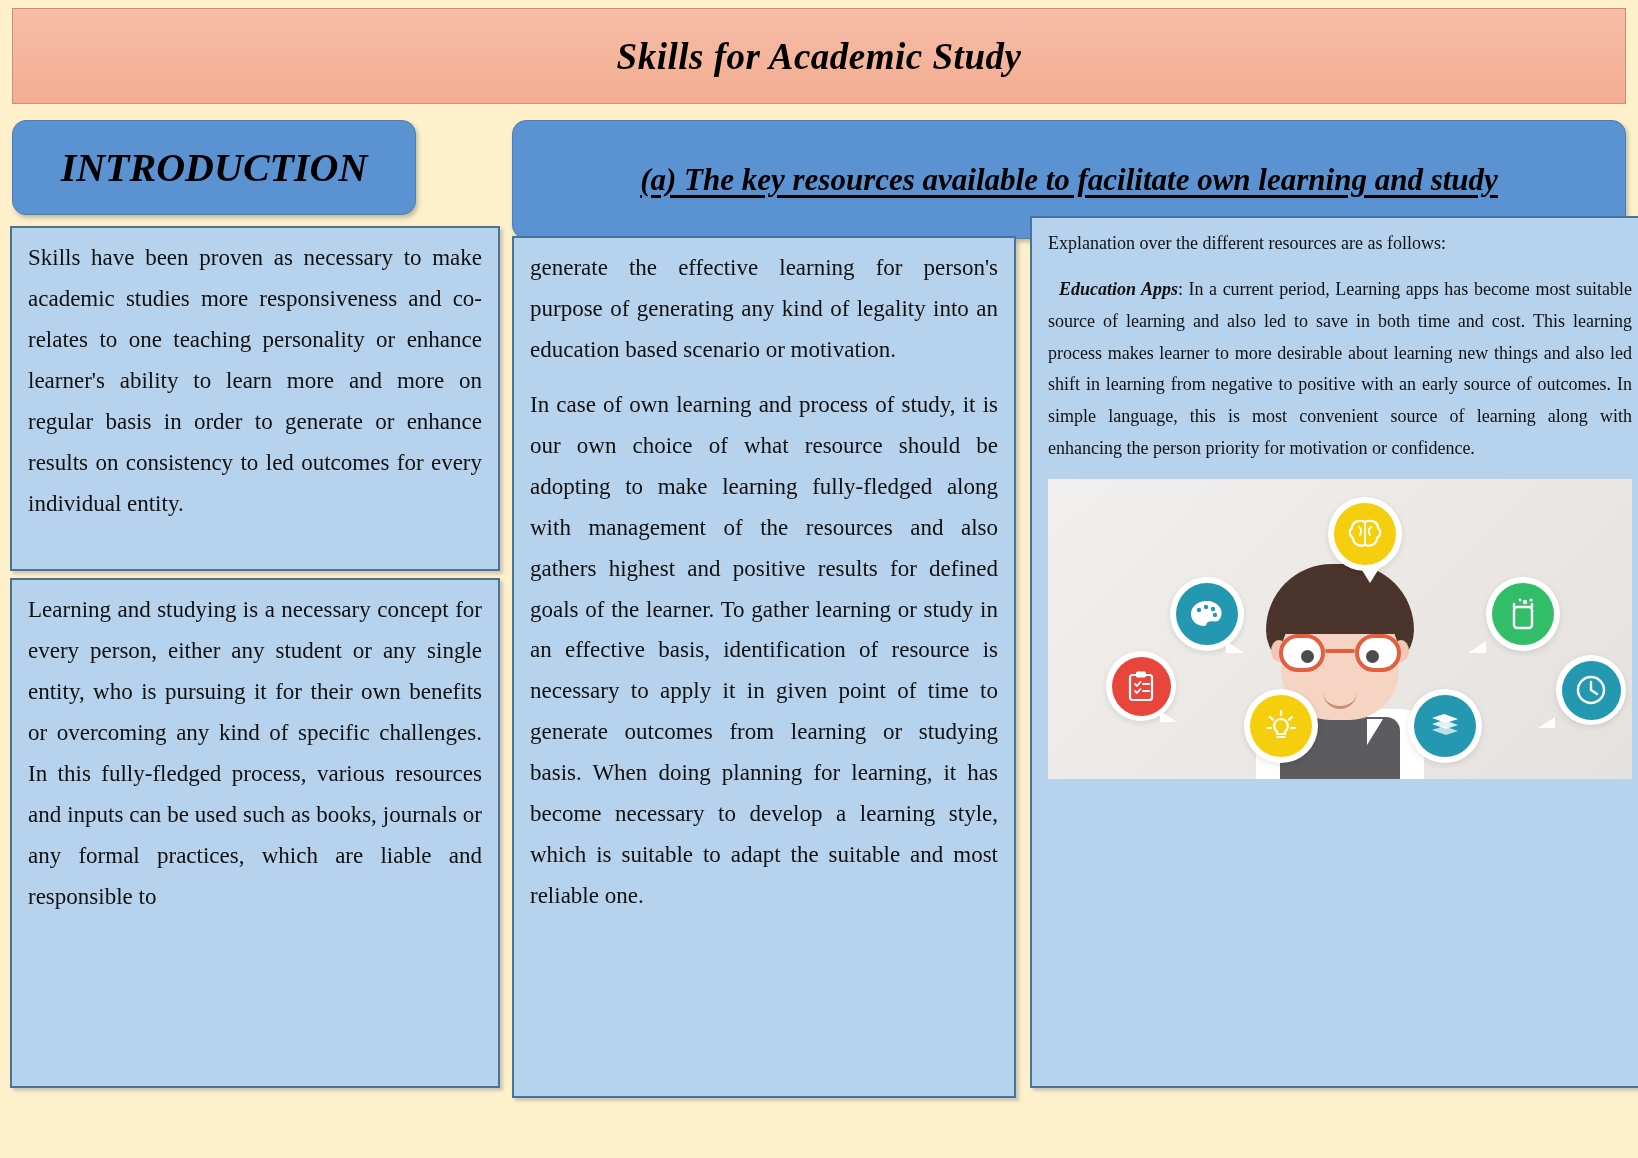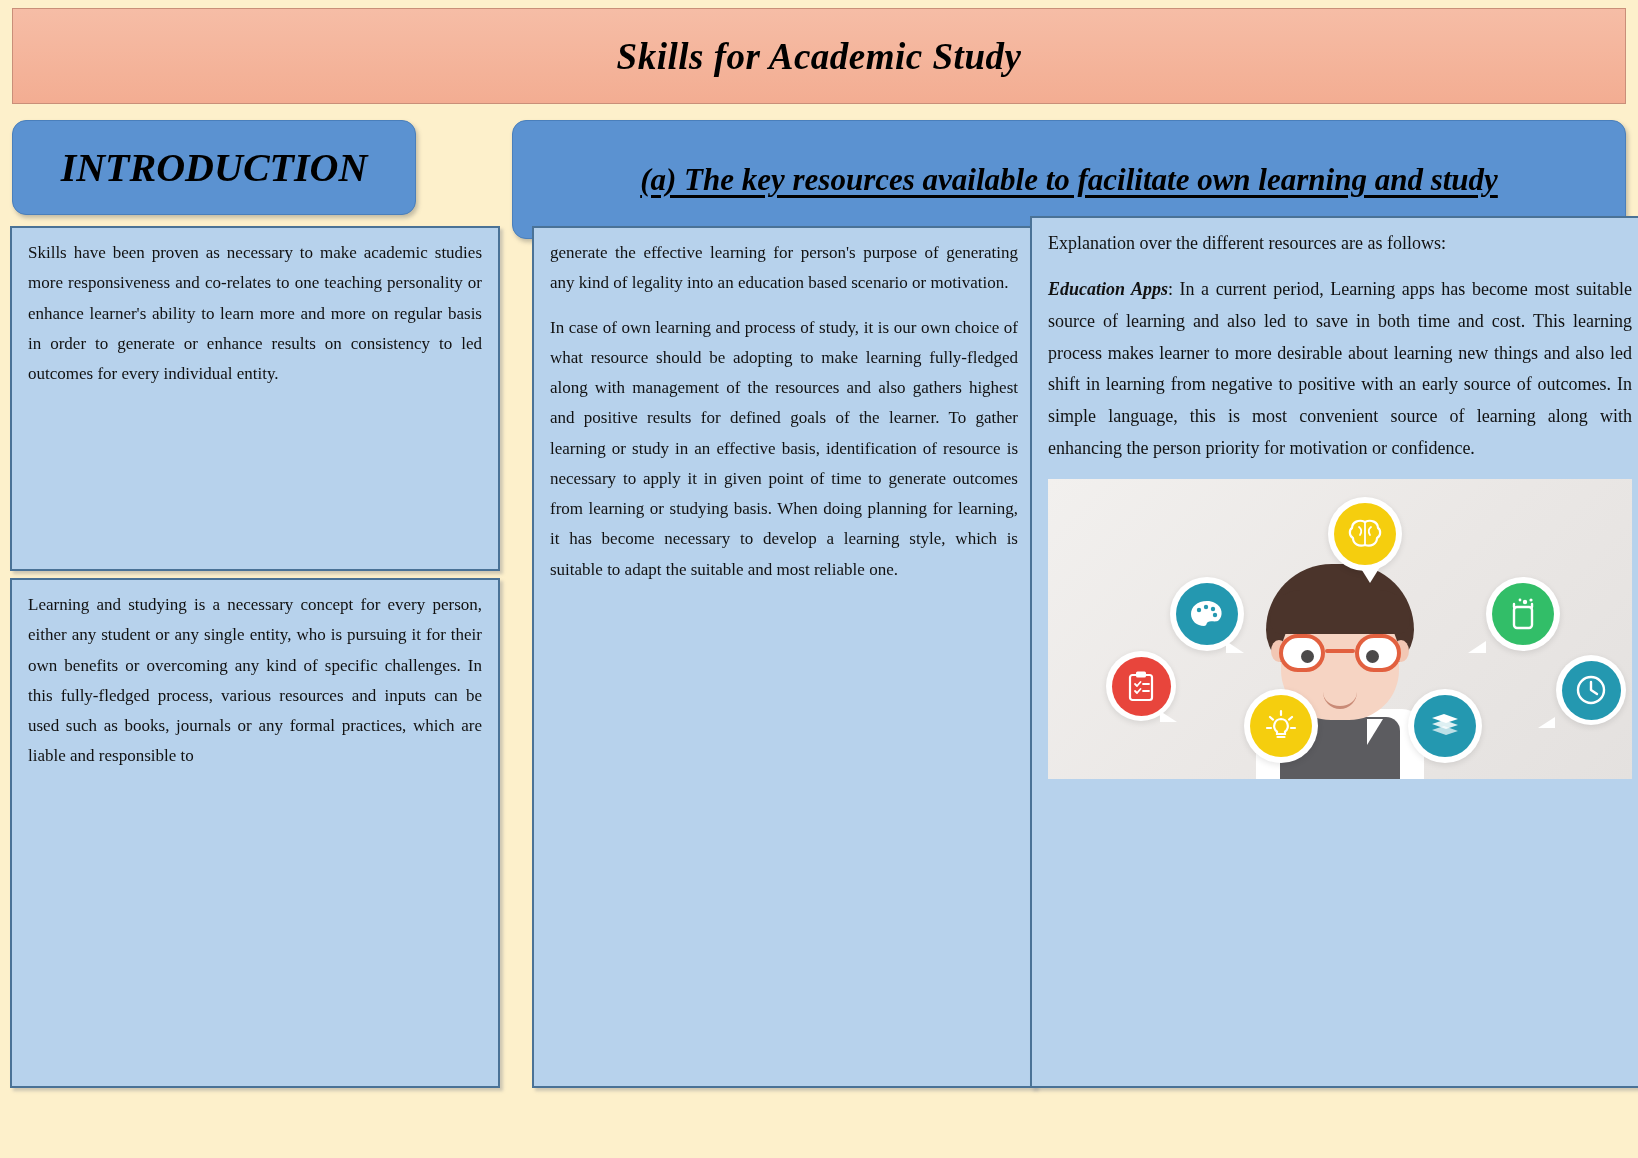--- a/index.html
+++ b/index.html
@@ -94,21 +94,21 @@
     border: 2px solid #4A7296;
     box-sizing: border-box;
     box-shadow: 3px 3px 3px rgba(150,150,150,0.45);
     padding: 10px 16px 8px 16px;
     overflow: hidden;
   }
 
   .box p {
     margin: 0 0 14px 0;
     font-family: "Liberation Serif", "DejaVu Serif", serif;
-    font-size: 17px;
+    font-size: 23px;
     line-height: 1.78;
     color: #111;
     text-align: justify;
     text-justify: inter-word;
   }
   .box p:last-child { margin-bottom: 0; }
 
   
   .box-c1a {
     left: 10px;
@@ -119,40 +119,39 @@
   .box-c1b {
     left: 10px;
     top: 578px;
     width: 490px;
     height: 510px;
   }
 
   
   .box-c2 {
     left: 512px;
-    top: 226px;
+    top: 236px;
     width: 504px;
     height: 862px;
-    margin-left: 20px;
   }
 
   
   .box-c3 {
     left: 1030px;
     top: 216px;
     width: 620px;
     height: 872px;
   }
 
   .box-c3 p {
     font-size: 18px;
     line-height: 1.77;
   }
 
-  .lead-in { font-weight: bold; font-style: italic; }
+  .lead-in { font-weight: bold; font-style: italic; margin-left: 11px; }
 
   
   .illus {
     position: relative;
     margin-top: 14px;
     width: 100%;
     height: 300px;
     background: linear-gradient(135deg, #F2F0EE 0%, #EAE7E5 55%, #E4E1DF 100%);
     overflow: hidden;
   }

